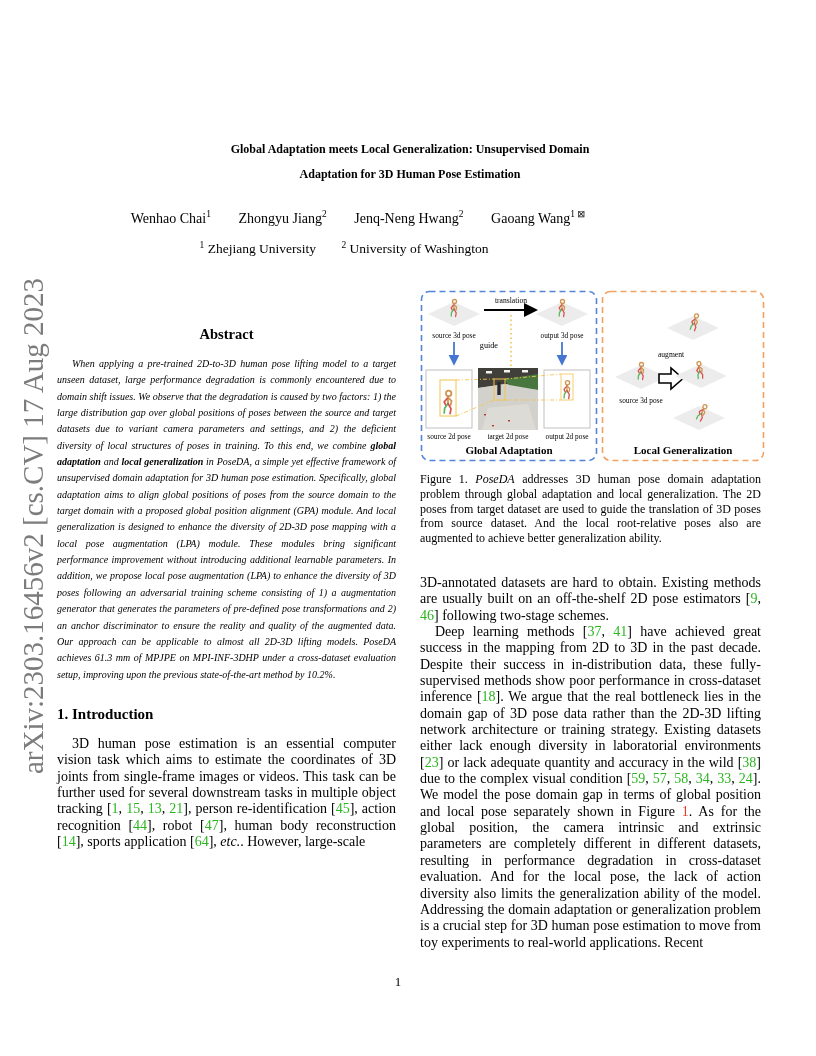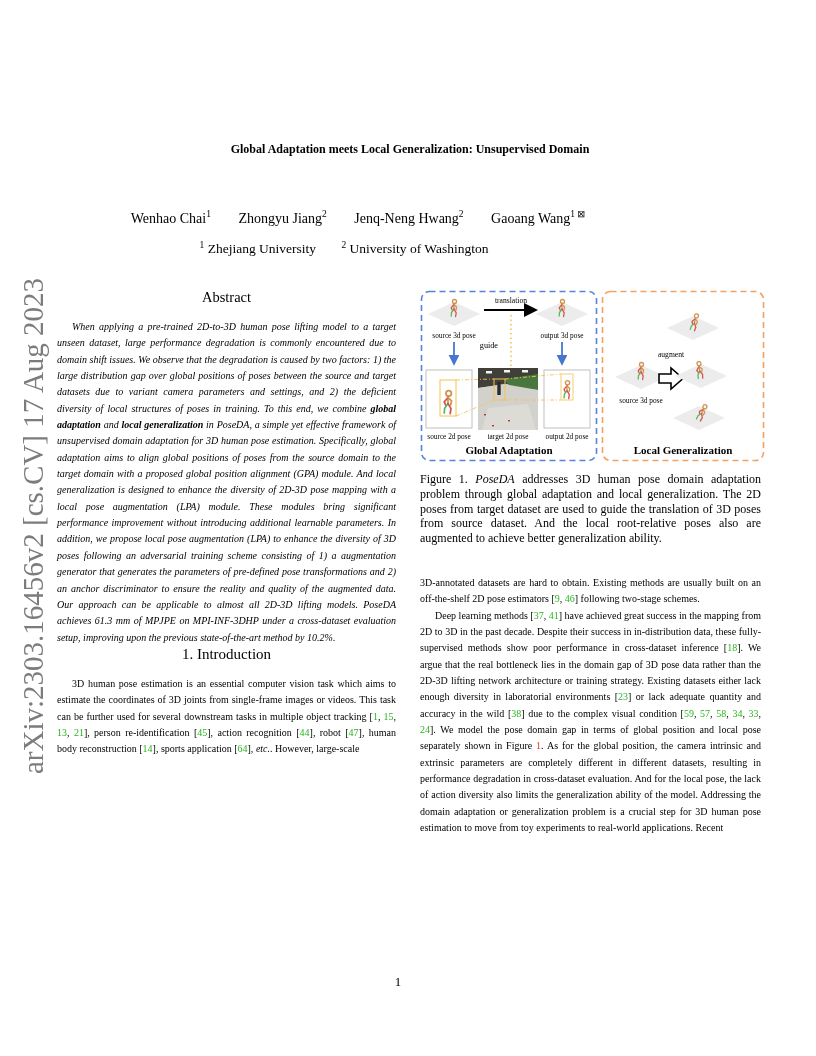--- a/index.html
+++ b/index.html
@@ -20,24 +20,24 @@
   .authors-row { position:absolute; top:211px; left:0; width:716px; text-align:center; font-size:14px; }
   .author { margin:0 12px; white-space:nowrap; }
   sup { font-size:9.5px; vertical-align:super; line-height:0; }
   .affils-row { position:absolute; top:241px; left:0; width:688px; text-align:center; font-size:13.5px; }
   .affil { margin:0 11px; white-space:nowrap; }
 
   .col { position:absolute; text-align:justify; }
   .col-left  { left:57px;  top:289px; width:339px; }
   .col-right { left:420px; top:290px; width:341px; }
 
-  .abstract-heading { text-align:center; font-weight:normal; font-size:14.5px; margin-bottom:13px; }
+  .abstract-heading { text-align:center; font-weight:bold; font-size:14.5px; margin-bottom:13px;margin-top:37px; }
   .abstract-text { font-style:italic; font-size:10px; line-height:16.35px; text-indent:15px; }
-  .section-heading { font-size:15px; font-weight:normal; margin-bottom:13px; text-align:center; }
-  p.bodytext { font-size:10px; line-height:16.35px; }
+  .section-heading { font-size:15px; font-weight:bold; margin-top:23px; margin-bottom:13px; text-align:left; }
+  p.bodytext { font-size:14px; line-height:16.35px; }
   p.pindent { text-indent:15px;font-family:Liberation Serif, serif; }
 
   .seg-cite { color:var(--citation-green,#2ab520); }
   .seg-ref  { color:var(--reference-red,#e53b2c); }
   .seg-bold { font-weight:bold; }
   .seg-italic { font-style:italic; }
 
   figure { margin:0; line-height:0; }
   figcaption {
     font-size:12px; line-height:14.8px; text-align:justify;
@@ -46,20 +46,21 @@
   .svg-label { font-family:"Liberation Serif", serif; }
   .page-number { position:absolute; top:974px; left:0; width:796px; text-align:center; font-size:13px; }
 </style>
 </head>
 <body>
 
 <div class="arxiv-stamp">arXiv:2303.16456v2 [cs.CV] 17 Aug 2023</div>
 
 <div class="title-block">
   <span>Global Adaptation meets Local Generalization: Unsupervised Domain</span><br>
+  <span>Adaptation for 3D Human Pose Estimation</span>
 </div>
 
 <div class="authors-row">
   <span class="author"><span>Wenhao Chai</span><sup>1</sup></span>
   <span class="author"><span>Zhongyu Jiang</span><sup>2</sup></span>
   <span class="author"><span>Jenq-Neng Hwang</span><sup>2</sup></span>
   <span class="author"><span>Gaoang Wang</span><sup>1 ⊠</sup></span>
 </div>
 
 <div class="affils-row">

